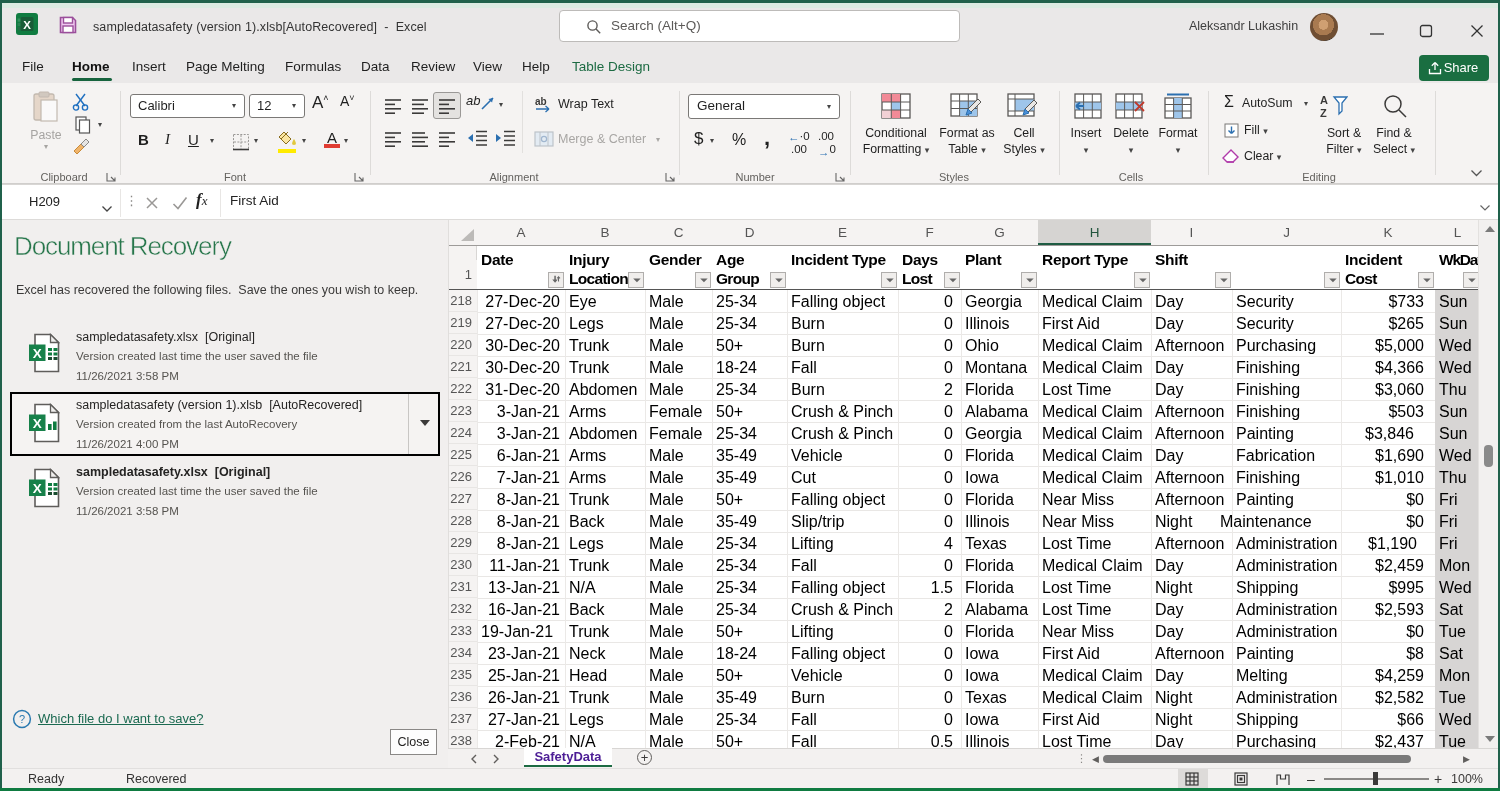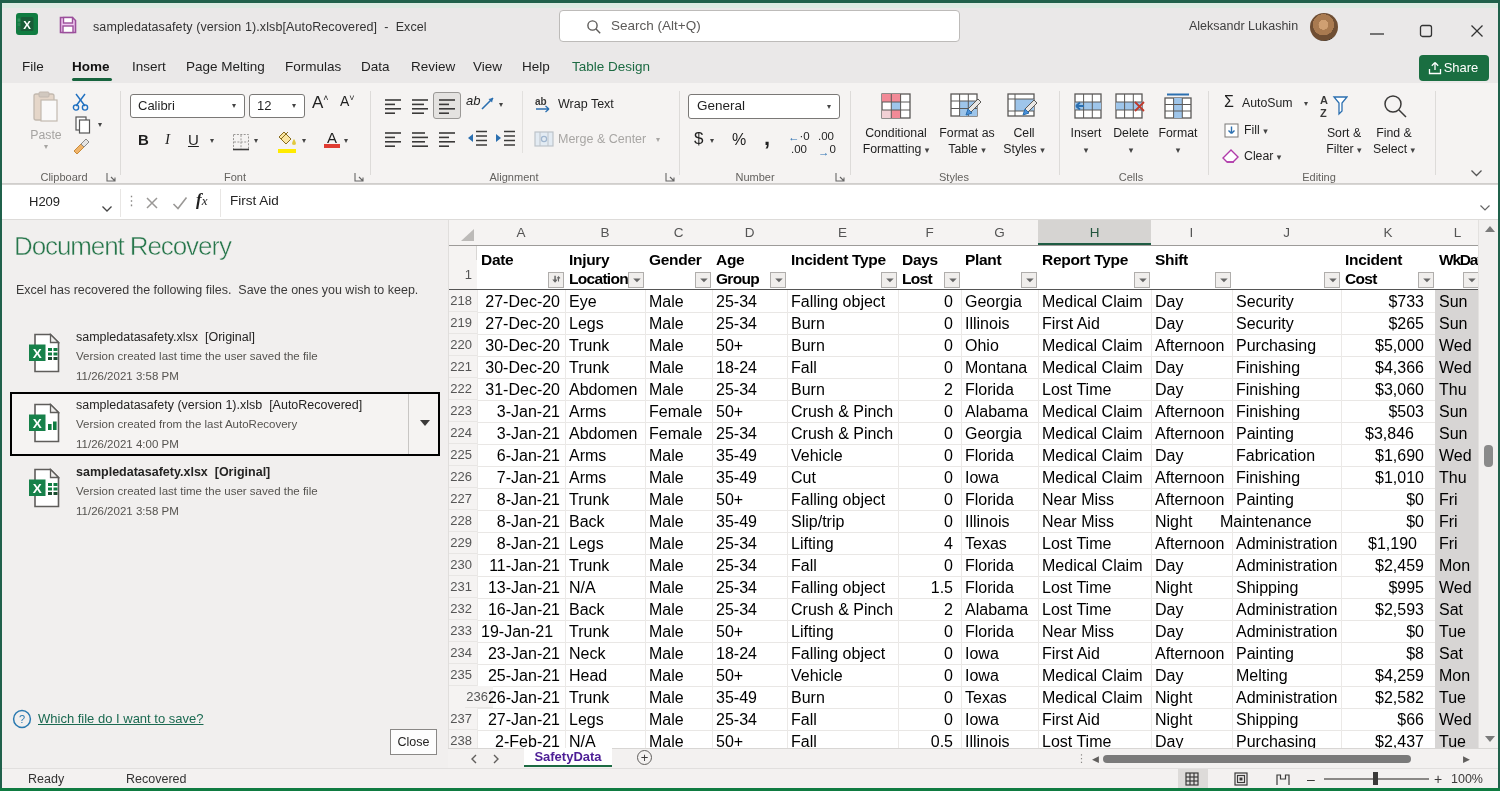--- a/index.html
+++ b/index.html
@@ -899,21 +899,21 @@
 <div class="abs dc" style="left:338px;width:111px;">Vehicle</div>
 <div class="abs dc" style="left:449px;width:63px;text-align:right;padding-right:8px;">0</div>
 <div class="abs dc" style="left:512px;width:77px;">Iowa</div>
 <div class="abs dc" style="left:589px;width:113px;">Medical Claim</div>
 <div class="abs dc" style="left:702px;width:81px;">Day</div>
 <div class="abs dc" style="left:783px;width:109px;">Melting</div>
 <div class="abs dc" style="left:892px;width:94px;text-align:right;padding-right:11px;">$4,259</div>
 <div class="abs dc" style="left:986px;width:45px;background:#d7d5d4;">Mon</div>
 </div>
 <div class="abs" style="left:0;top:396px;width:1030px;height:22px;">
-<div class="abs rn" style="left:16px;top:0;width:28px;height:22px;line-height:22px;border-bottom:1px solid #e8e6e4;">236</div>
+<div class="abs rn" style="left:0;top:0;width:28px;height:22px;line-height:22px;border-bottom:1px solid #e8e6e4;">236</div>
 <div class="abs dc" style="left:28px;width:88px;text-align:right;">26-Jan-21</div>
 <div class="abs dc" style="left:116px;width:80px;">Trunk</div>
 <div class="abs dc" style="left:196px;width:67px;">Male</div>
 <div class="abs dc" style="left:263px;width:75px;">35-49</div>
 <div class="abs dc" style="left:338px;width:111px;">Burn</div>
 <div class="abs dc" style="left:449px;width:63px;text-align:right;padding-right:8px;">0</div>
 <div class="abs dc" style="left:512px;width:77px;">Texas</div>
 <div class="abs dc" style="left:589px;width:113px;">Medical Claim</div>
 <div class="abs dc" style="left:702px;width:81px;">Night</div>
 <div class="abs dc" style="left:783px;width:109px;">Administration</div>

